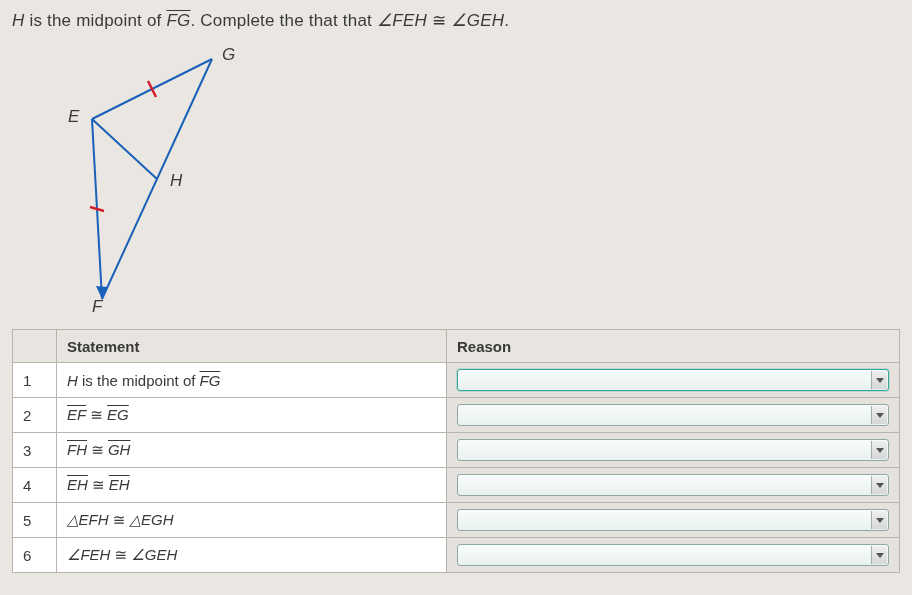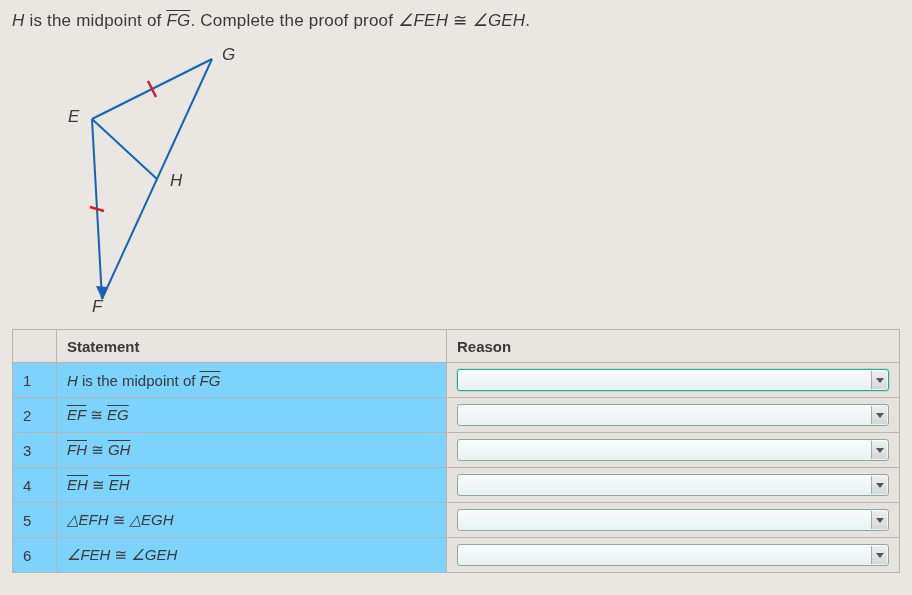--- a/index.html
+++ b/index.html
@@ -42,21 +42,21 @@
     }
     .pt-label {
       position: absolute;
       font-style: italic;
       font-size: 17px;
       color: #3a3a3a;
     }
     table.proof {
       width: 100%;
       border-collapse: collapse;
-      background: #7dd3fc;
+      background: #ffffff;
     }
     table.proof td, table.proof th {
       border: 1px solid #b8b5af;
       padding: 6px 10px;
       font-size: 15px;
       text-align: left;
       vertical-align: middle;
       height: 33px;
     }
     th {
@@ -110,21 +110,21 @@
     }
     .reasoncol {
       background:#e5e2dd;
       padding:5px 6px;
     }
   </style>
 </head>
 <body>
 
 <div class="problem-text">
-  <span class="ital">H</span><span> is the midpoint of </span><span class="over">FG</span><span>. Complete the proof proof </span><span class="ital">∠FEH</span><span> ≅ </span><span class="ital">∠GEH</span><span>.</span>
+  <span class="ital">H</span><span> is the midpoint of </span><span class="over">FG</span><span>. Complete the that that </span><span class="ital">∠FEH</span><span> ≅ </span><span class="ital">∠GEH</span><span>.</span>
 </div>
 
 <div class="diagram-wrap">
   <svg width="260" height="280" viewBox="0 0 260 280">
 
     <line x1="20" y1="80" x2="30" y2="260" stroke="#1860b8" stroke-width="2"></line>
     <line x1="20" y1="80" x2="140" y2="20" stroke="#1860b8" stroke-width="2"></line>
     <line x1="30" y1="260" x2="140" y2="20" stroke="#1860b8" stroke-width="2"></line>
 
     <line x1="20" y1="80" x2="85" y2="140" stroke="#1860b8" stroke-width="2"></line>

